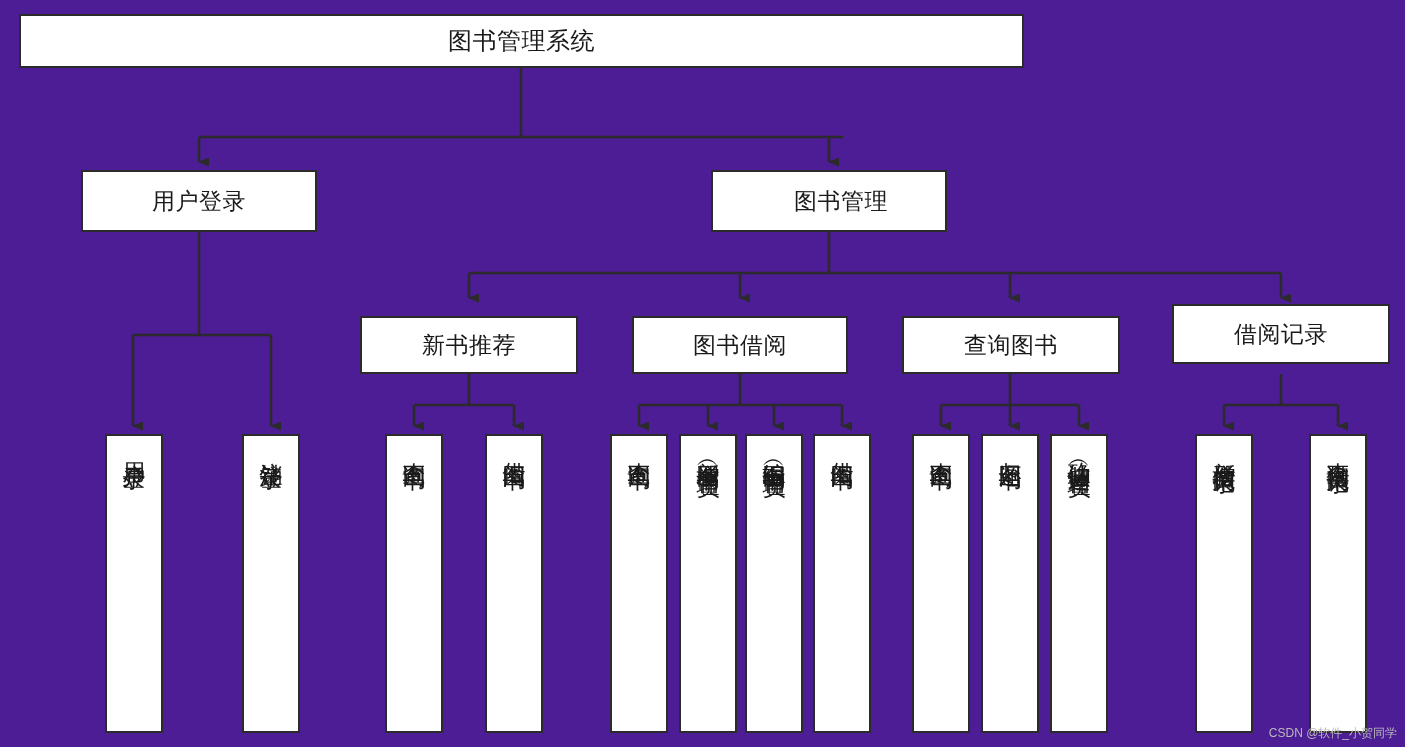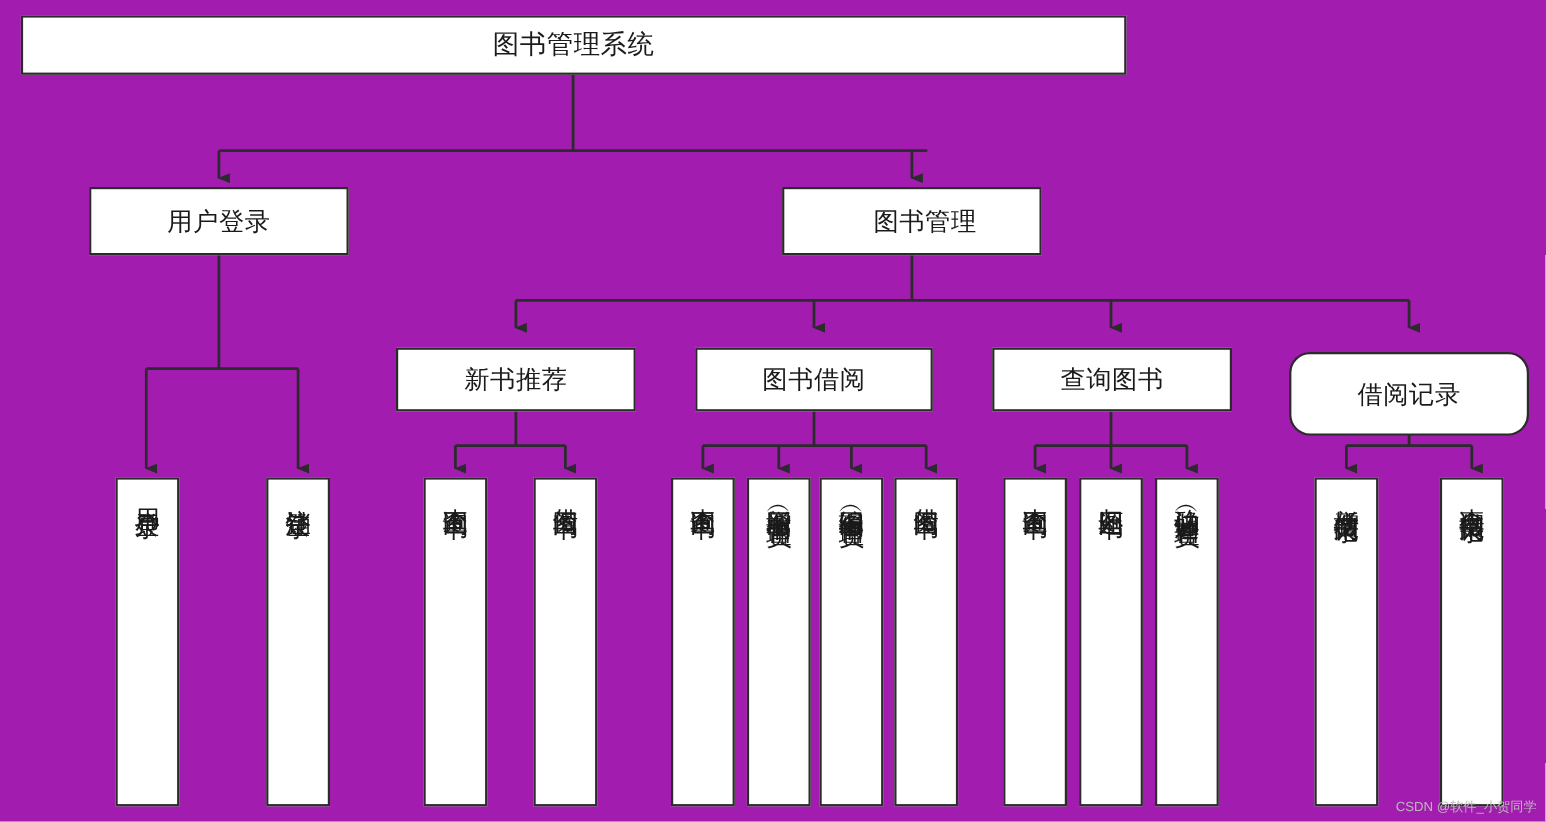--- a/index.html
+++ b/index.html
@@ -5,21 +5,21 @@
 <style>
   html, body {
     margin: 0;
     padding: 0;
     background: #ffffff;
   }
   #diagram-root {
     position: relative;
     width: 1405px;
     height: 747px;
-    background: #a21caf;
+    background: #4c1d95;
     font-family: "Liberation Sans", "DejaVu Sans", sans-serif;
     overflow: hidden;
   }
   #edges-layer {
     position: absolute;
     left: 0;
     top: 0;
     width: 1405px;
     height: 747px;
     pointer-events: none;
@@ -141,21 +141,21 @@
 
   <div class="node horiz" style="left:360px; top:316px; width:218px; height:58px;">
     <span class="label">新书推荐</span>
   </div>
   <div class="node horiz" style="left:632px; top:316px; width:216px; height:58px;">
     <span class="label">图书借阅</span>
   </div>
   <div class="node horiz" style="left:902px; top:316px; width:218px; height:58px;">
     <span class="label">查询图书</span>
   </div>
-  <div class="node horiz" style="left:1172px; top:320px; width:218px; height:76px;border-radius:19px;">
+  <div class="node horiz" style="left:1172px; top:304px; width:218px; height:60px;">
     <span class="label">借阅记录</span>
   </div>
 
   <div class="node vert" style="left:105px; top:434px; width:58px; height:299px;">
     <span class="label">用户登录</span>
   </div>
   <div class="node vert" style="left:242px; top:434px; width:58px; height:299px;">
     <span class="label">注销登录</span>
   </div>
 

